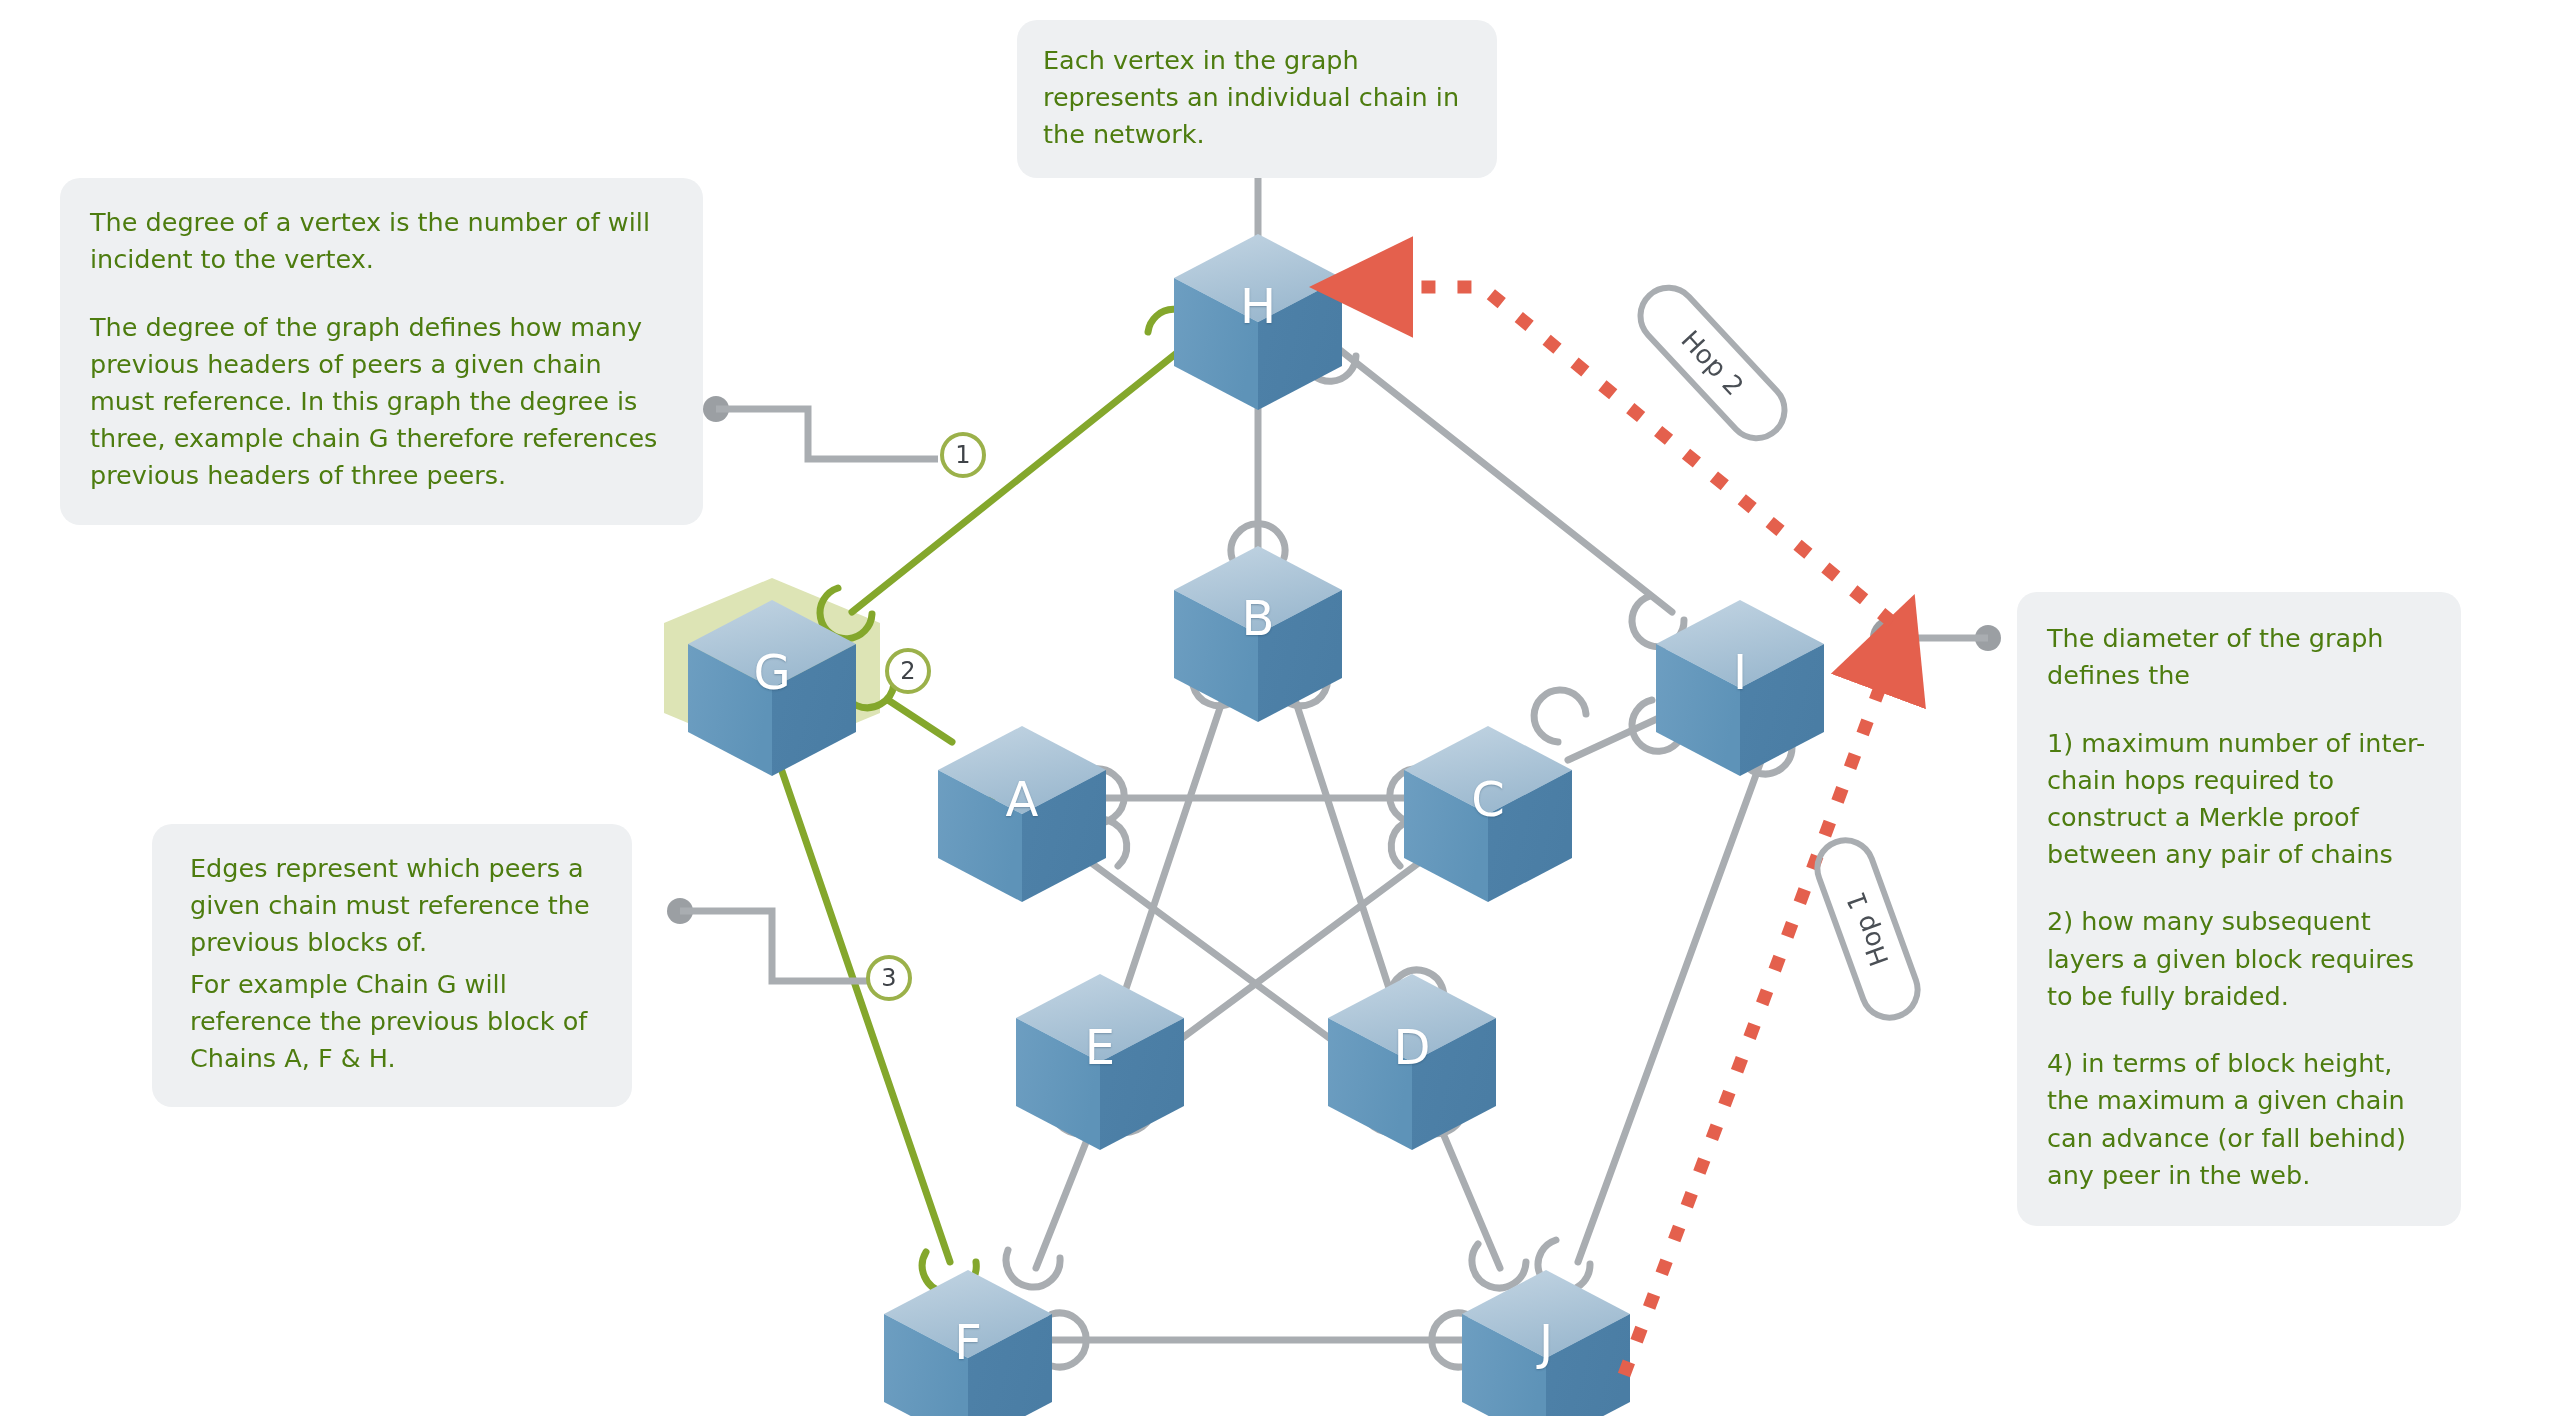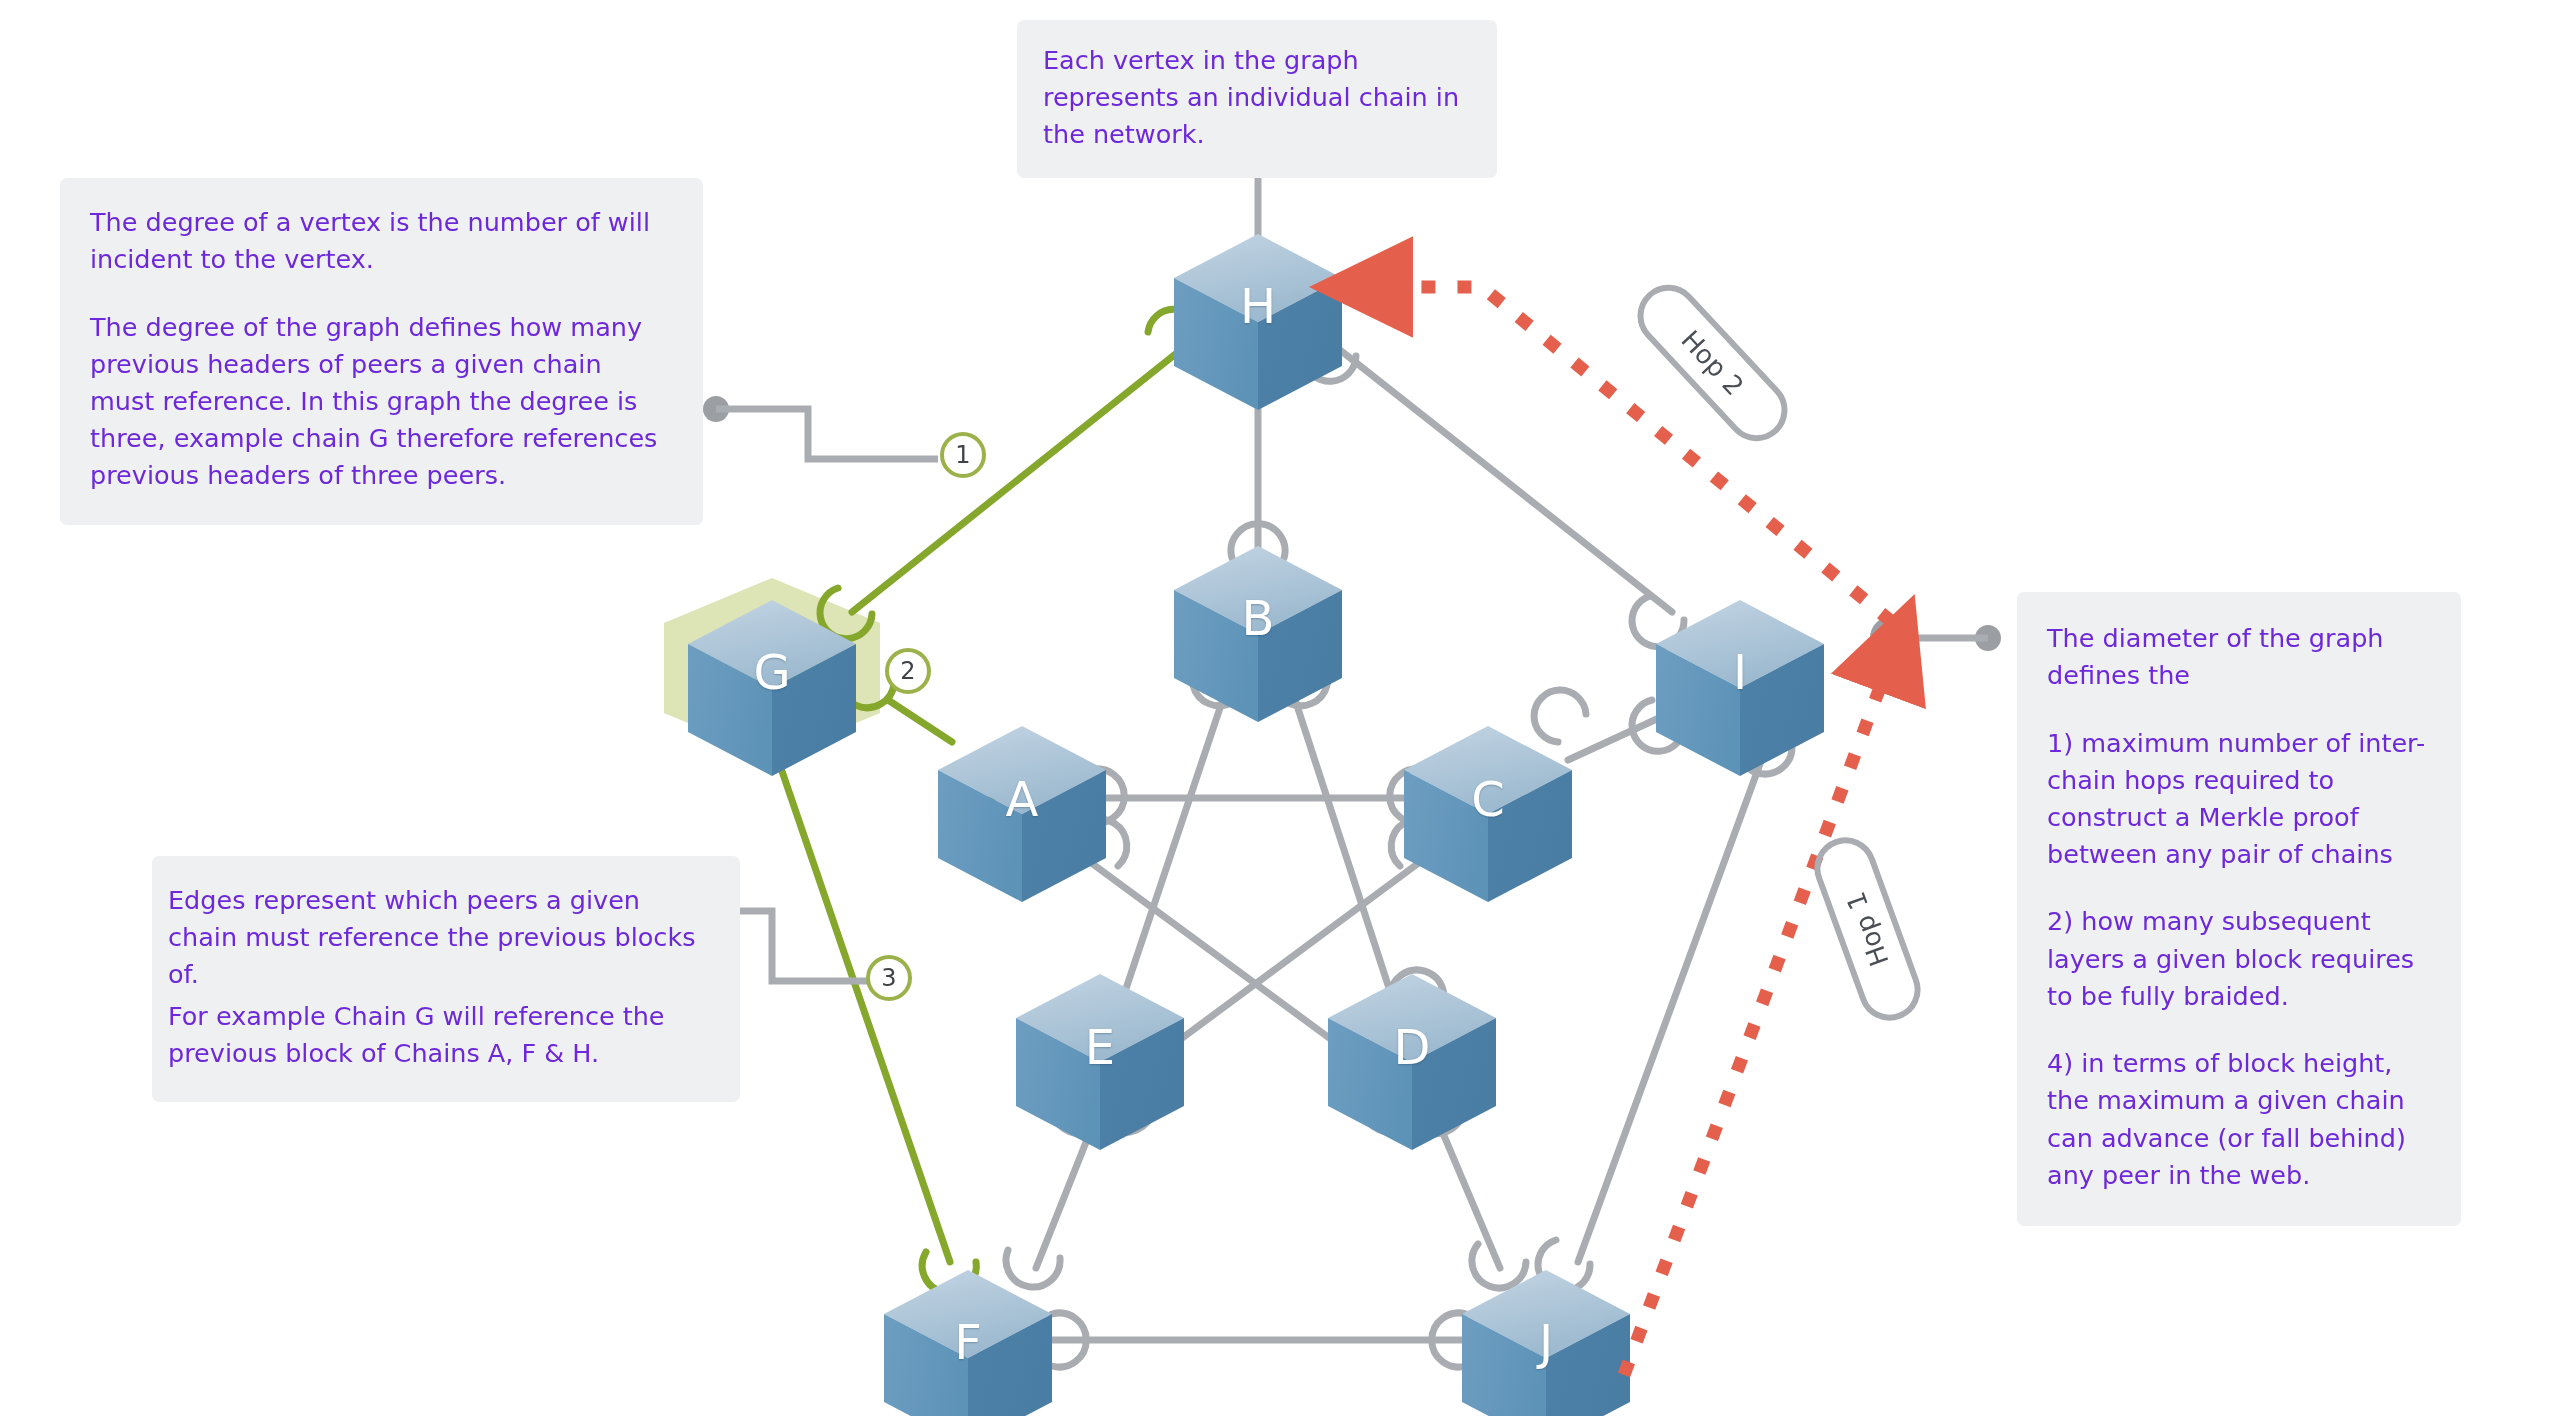--- a/index.html
+++ b/index.html
@@ -7,33 +7,33 @@
     width:2560px;height:1416px;position:relative;overflow:hidden;
     font-family:"DejaVu Sans","Liberation Sans",sans-serif;
   }
   #stage{position:absolute;left:0;top:0;width:2560px;height:1416px;}
   svg.layer{position:absolute;left:0;top:0;width:2560px;height:1416px;overflow:visible;}
 
   
   .note{
     position:absolute;
     background:#eef0f2;
-    border-radius:7px;
-    color:#6d28d9;
+    border-radius:20px;
+    color:#4d7c0f;
     font-size:25.5px;
     line-height:1.46;
     box-sizing:border-box;
   }
   .note p{margin:0;}
   .note p + p{margin-top:1.18em;}
   .note.tight p + p{margin-top:4px;}
 
   #note-vertex{left:1017px;top:20px;width:480px;padding:22px 26px 24px 26px;}
   #note-degree{left:60px;top:178px;width:643px;padding:26px 30px 30px 30px;}
-  #note-edges {left:152px;top:856px;width:588px;padding:26px 28px 30px 16px;}
+  #note-edges {left:152px;top:824px;width:480px;padding:26px 28px 30px 38px;}
   #note-diameter{left:2017px;top:592px;width:444px;padding:28px 30px 32px 30px;}
 
   
   .hop-pill{
     position:absolute;
     border:6px solid #a9adb1;
     border-radius:999px;
     background:transparent;
     color:#4a4f55;
     font-size:26px;

